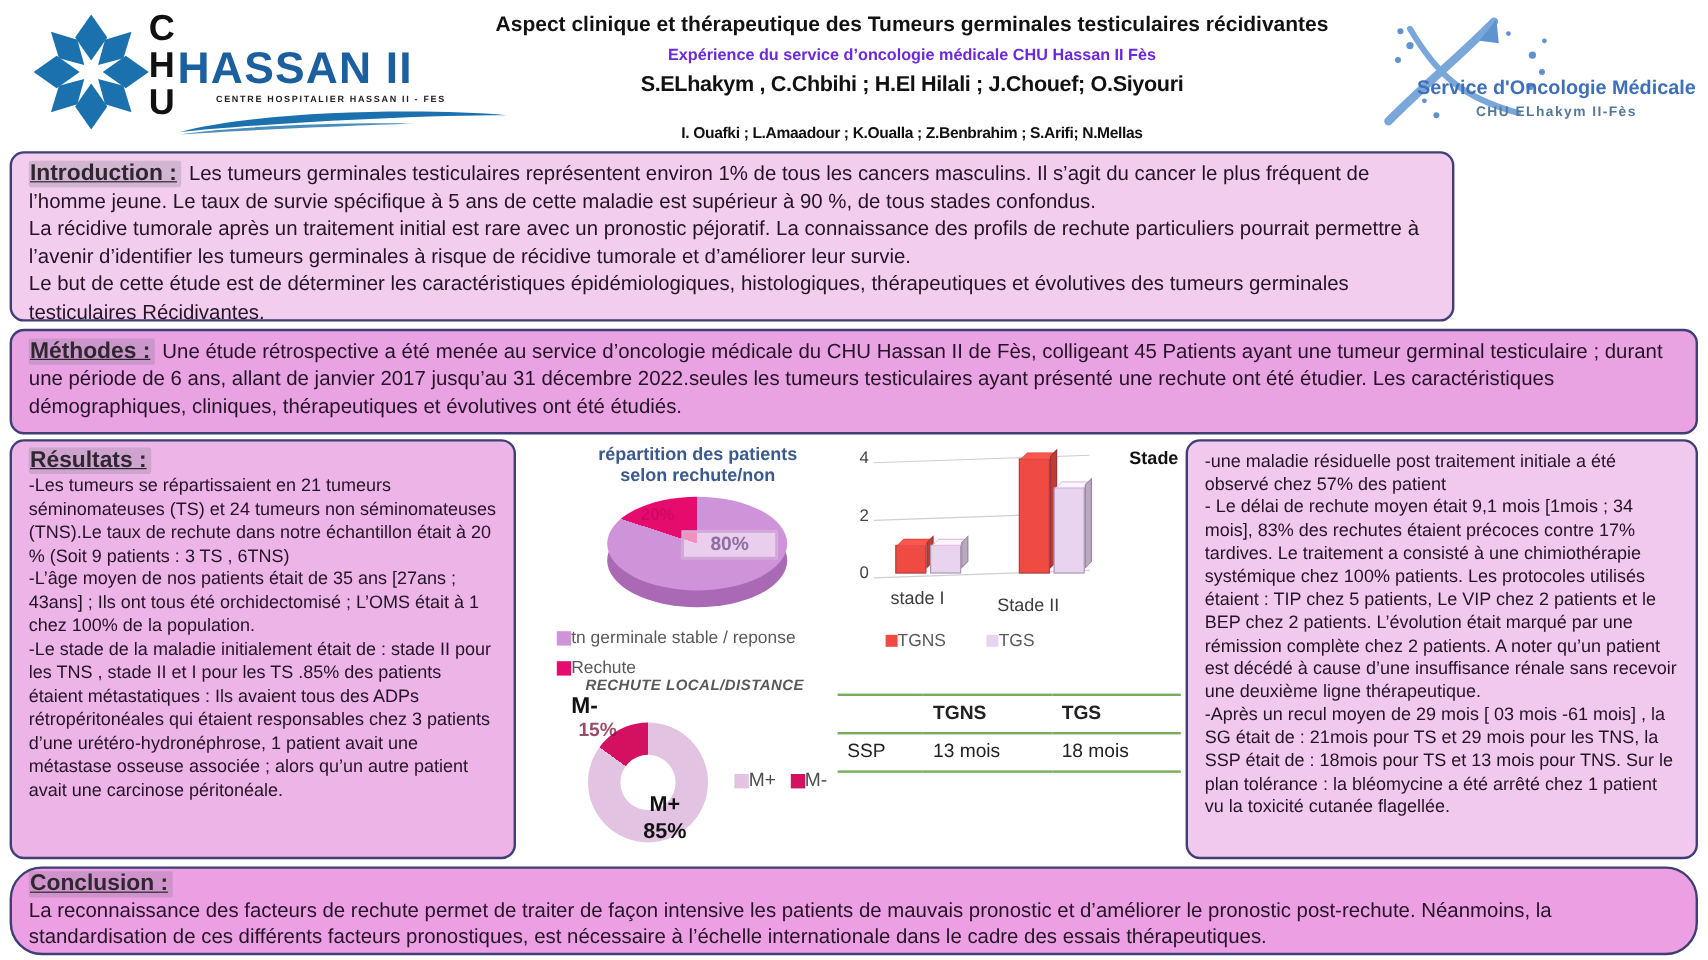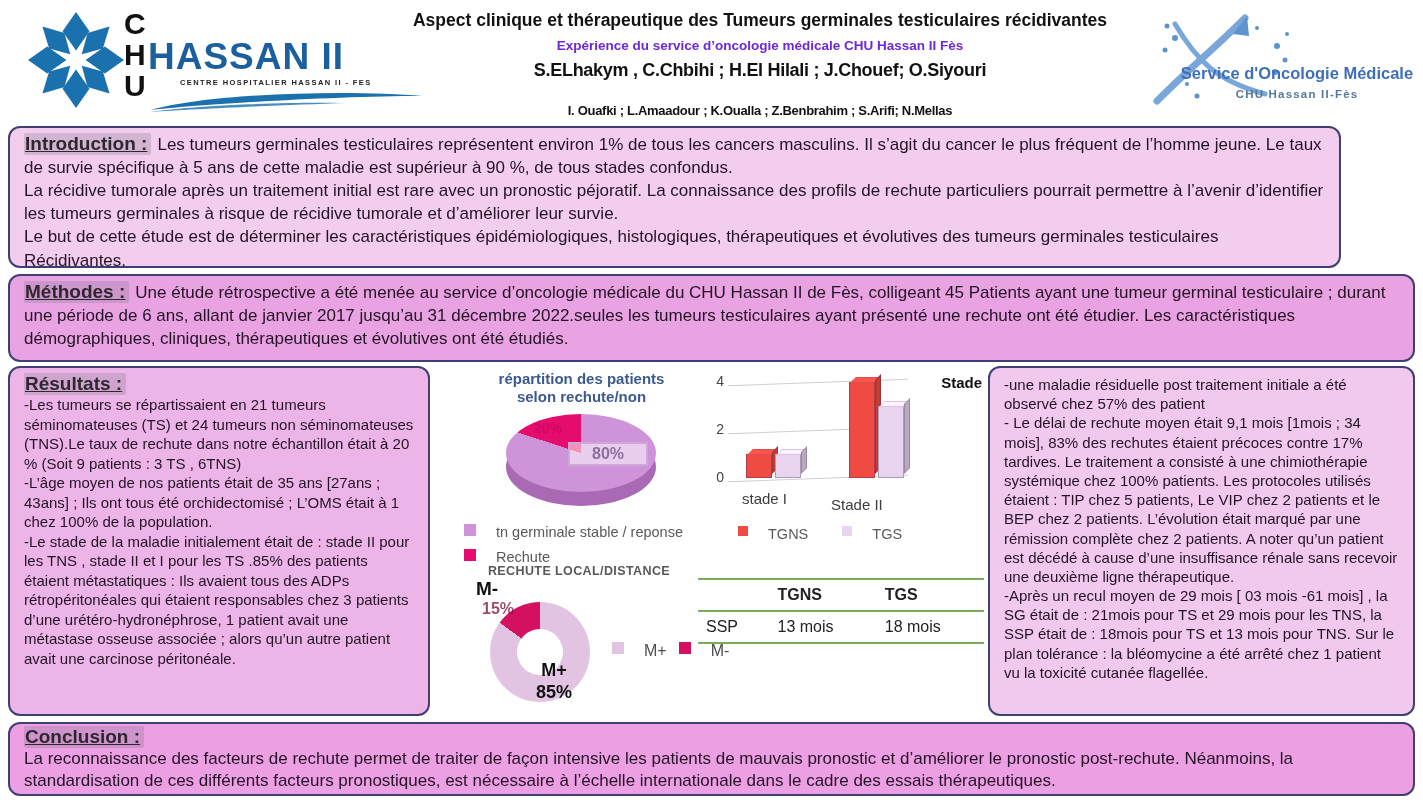--- a/index.html
+++ b/index.html
@@ -21,62 +21,62 @@
   .authors2{margin-top:22px;font-size:13px;font-weight:bold;color:#111;letter-spacing:-0.3px;}
   .logo-right{position:absolute;right:4px;top:2px;width:290px;height:118px;}
   .onco-swirl{position:absolute;left:8px;top:4px;}
   .onco-name{position:absolute;left:48px;top:62px;width:240px;font-size:16.5px;font-weight:bold;color:#3e6fb8;text-align:center;}
   .onco-sub{position:absolute;left:48px;top:86px;width:240px;font-size:11.5px;font-weight:bold;color:#54789c;letter-spacing:1.2px;text-align:center;}
 
   
   .pbox{position:absolute;border:2.5px solid #3f3f74;border-radius:12px;box-sizing:border-box;padding:5px 14px;color:#241326;}
   .sec-heading{display:inline-block;font-size:19px;font-weight:bold;text-decoration:underline;color:#2e2730;background:rgba(125,120,135,.28);padding:0 4px 0 1px;margin-right:6px;border-radius:2px;}
   .sec-body{white-space:pre-line;font-size:17px;line-height:1.36;}
-  .box-intro{left:8px;top:126px;width:1333px;height:142px;background:#f3cdee;}
+  .box-intro{left:8px;top:126px;width:1204px;height:142px;background:#f3cdee;}
   .box-methodes{left:8px;top:274px;width:1407px;height:88px;background:#e9a2e2;}
   .box-res-left{left:8px;top:366px;width:422px;height:350px;background:#edb4e8;}
   .box-res-left .sec-body{font-size:15px;line-height:1.3;}
   .box-res-right{left:988px;top:366px;width:427px;height:350px;background:#f2c9ee;padding-top:7px;}
   .box-res-right .sec-body{font-size:15px;line-height:1.28;}
-  .box-conclusion{left:8px;top:722px;width:1407px;height:74px;background:#ec9fe3;padding-top:2px;}
+  .box-conclusion{left:8px;top:722px;width:1407px;height:74px;background:#ec9fe3;padding-top:2px;border-radius:27px;}
   .box-conclusion .sec-body{font-size:17px;line-height:1.3;}
 
   
   .charts{position:absolute;left:436px;top:366px;width:550px;height:350px;background:#fff;}
 
   
   .pie-block{position:absolute;left:28px;top:4px;width:235px;}
   .pie-title{font-size:15px;font-weight:bold;color:#3c5a8c;text-align:center;line-height:1.2;white-space:pre-line;}
   .pie-wrap{position:relative;width:150px;height:96px;margin:8px 0 0 42px;}
   .pie-depth{position:absolute;left:0;top:14px;width:150px;height:78px;border-radius:50%;background:#a969b4;}
   .pie-face{position:absolute;left:0;top:0;width:150px;height:78px;border-radius:50%;}
   .pie-label-box{position:absolute;left:62px;top:28px;background:rgba(255,255,255,.55);border:2px solid #cfa8d8;padding:1px 22px;font-size:16px;color:#8f6d9e;font-weight:bold;}
   .pie-label-hidden{position:absolute;left:28px;top:6px;font-size:14px;font-weight:bold;color:#b3005c;opacity:.4;}
   .legend-col{margin-top:14px;display:flex;flex-direction:column;gap:9px;}
-  .legend-item{display:flex;align-items:flex-start;gap:20px;font-size:14.5px;color:#595959;}
+  .legend-item{display:flex;align-items:center;gap:0;font-size:14.5px;color:#595959;}
   .sw{width:12px;height:12px;display:inline-block;flex:0 0 auto;}
 
   
   .bar-block{position:absolute;left:258px;top:2px;width:290px;height:185px;}
   .bc-stade{position:absolute;right:2px;top:6px;font-size:15px;font-weight:bold;color:#111;}
   .bc-plot{position:absolute;left:34px;top:14px;width:180px;height:96px;}
   .bc-grid{position:absolute;left:0;width:100%;height:0;border-top:1px solid #cfcfcf;transform:rotate(-2deg);}
   .bc-tick{position:absolute;left:-22px;width:18px;text-align:right;font-size:14px;color:#444;}
   .bc-groups{position:absolute;left:0;bottom:0;width:100%;display:flex;align-items:flex-end;}
   .bc-group{display:flex;align-items:flex-end;gap:3px;}
   .bar{position:relative;width:26px;border:1px solid rgba(60,40,80,.35);box-sizing:border-box;}
   .bar::before{content:'';position:absolute;top:-6px;left:3px;width:100%;height:6px;background:inherit;filter:brightness(1.15);transform:skewX(-45deg);border:1px solid rgba(60,40,80,.25);box-sizing:border-box;}
   .bar::after{content:'';position:absolute;top:-3px;right:-7px;width:6px;height:100%;background:inherit;filter:brightness(.8);transform:skewY(-45deg);transform-origin:top left;border:1px solid rgba(60,40,80,.25);box-sizing:border-box;}
   .bc-cats{position:absolute;left:34px;top:122px;width:180px;display:flex;}
   .bc-cat{font-size:15px;color:#3d3d3d;}
   .bc-legend{position:absolute;left:44px;top:158px;display:flex;gap:34px;}
 
   
   .donut-block{position:absolute;left:18px;top:198px;width:250px;height:150px;}
-  .donut-title{font-size:12.5px;font-weight:bold;color:#595959;letter-spacing:.4px;text-align:center;width:250px;}
+  .donut-title{font-size:12.5px;font-weight:bold;color:#595959;letter-spacing:.4px;text-align:center;width:250px;font-style:italic;}
   .donut-wrap{position:absolute;left:36px;top:38px;width:100px;height:100px;}
   .donut{position:absolute;left:0;top:0;width:100px;height:100px;border-radius:50%;}
   .donut-hole{position:absolute;left:27px;top:27px;width:46px;height:46px;border-radius:50%;background:#fff;}
   .donut-mminus{position:absolute;left:-14px;top:-24px;font-size:19px;font-weight:bold;color:#111;}
   .donut-mminus-pct{position:absolute;left:-8px;top:-2px;font-size:16px;font-weight:bold;color:#7c0f36;opacity:.75;}
   .donut-mplus{position:absolute;left:46px;top:58px;font-size:18px;font-weight:bold;color:#111;text-align:center;line-height:1.2;}
   .donut-legend{position:absolute;left:158px;top:78px;display:flex;gap:12px;}
 
   
   .tbl-block{position:absolute;left:262px;top:212px;width:286px;}
@@ -139,21 +139,21 @@
           <circle cx="140" cy="40" r="3"></circle>
             <circle cx="148" cy="54" r="2.5"></circle>
             <circle cx="138" cy="66" r="3"></circle>
           <circle cx="60" cy="90" r="2.5"></circle>
             <circle cx="50" cy="78" r="2"></circle>
           <circle cx="120" cy="22" r="2"></circle>
             <circle cx="150" cy="28" r="2"></circle>
         </g>
       </svg>
       <div class="onco-name">Service d'Oncologie Médicale</div>
-      <div class="onco-sub">CHU Hassan II-Fès</div>
+      <div class="onco-sub">CHU ELhakym II-Fès</div>
     </div>
   </div>
 
   <div class="pbox box-intro">
     <span class="sec-heading">Introduction :</span><span class="sec-body">Les tumeurs germinales testiculaires représentent environ 1% de tous les cancers masculins. Il s’agit du cancer le plus fréquent de l’homme jeune. Le taux de survie spécifique à 5 ans de cette maladie est supérieur à 90 %, de tous stades confondus.
 La récidive tumorale après un traitement initial est rare avec un pronostic péjoratif. La connaissance des profils de rechute particuliers pourrait permettre à l’avenir d’identifier les tumeurs germinales à risque de récidive tumorale et d’améliorer leur survie.
 Le but de cette étude est de déterminer les caractéristiques épidémiologiques, histologiques, thérapeutiques et évolutives des tumeurs germinales testiculaires Récidivantes.</span>
   </div>
 
   <div class="pbox box-methodes">

